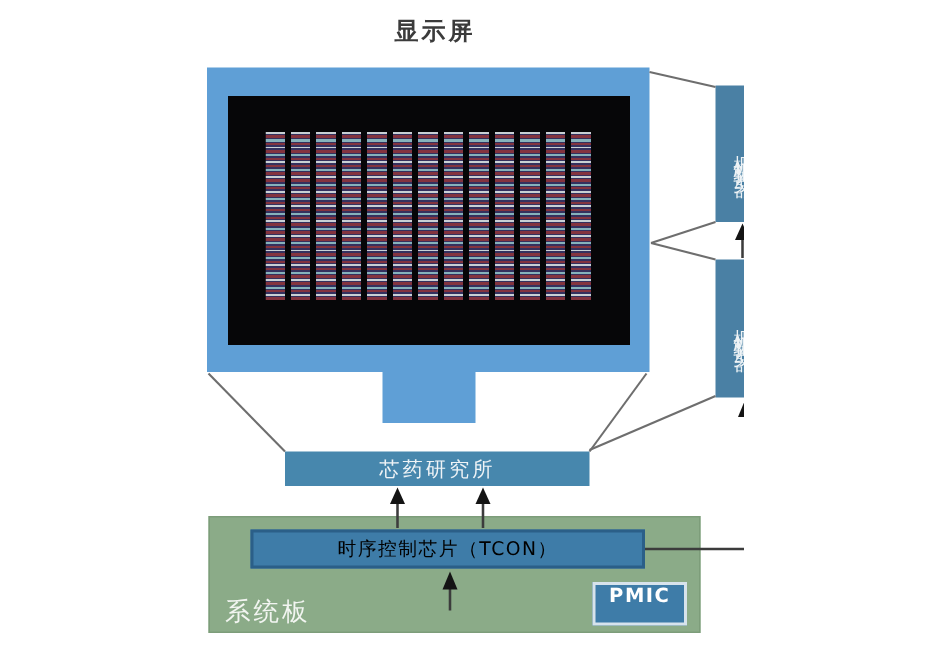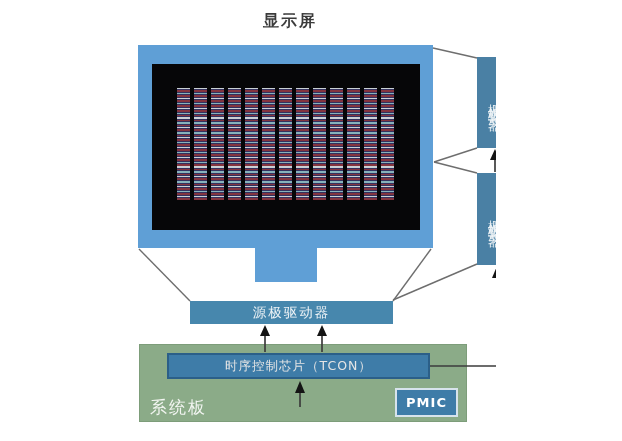--- a/index.html
+++ b/index.html
@@ -33,25 +33,25 @@
   .gate-bottom{top:173px;height:92px;}
 
   .sourcebox{left:190px;top:301px;width:203px;height:23px;background:#4787ad;
     color:#eef3f6;font-size:13.5px;display:flex;align-items:center;justify-content:center;
     letter-spacing:2px;}
 
   
   .board{left:139px;top:344px;width:328px;height:78px;background:#8bab88;
     border:1px solid #7d9d7a;}
   .tcon{left:167px;top:353px;width:263px;height:26px;background:#3e7ca8;
-    border:2px solid #2b5f88;color:#e5e5e5;font-size:12.5px;
+    border:2px solid #2b5f88;color:#000000;font-size:12.5px;
     display:flex;align-items:center;justify-content:center;letter-spacing:1px;}
   .pmic{left:395px;top:388px;width:63px;height:29px;background:#3e7ca8;
     border:2px solid #d7e3ec;color:#ffffff;font-size:13px;font-weight:bold;
-    display:flex;align-items:center;justify-content:center;letter-spacing:1px;}
+    display:flex;justify-content:center;letter-spacing:1px;}
   .board-label{left:150px;top:396px;color:#f2f5f1;font-size:17px;letter-spacing:2px;}
 
   
   .watermark{left:484px;top:396px;display:flex;align-items:center;gap:5px;
     color:#d9d9d9;font-size:15px;font-weight:bold;letter-spacing:1px;}
   .wm-logo{width:20px;height:19px;border:2px solid #dedede;border-radius:50% 50% 48% 48%;
     position:relative;background:#fff;}
   .wm-logo::before,.wm-logo::after{content:"";position:absolute;width:4px;height:4px;
     background:#dedede;border-radius:50%;top:6px;}
   .wm-logo::before{left:3px;} .wm-logo::after{right:3px;}
@@ -74,21 +74,21 @@
   <div class="abs stand"></div>
 
   <div class="abs gatebox gate-top">
     <span class="vtext">栅极驱动器</span>
   </div>
   <div class="abs gatebox gate-bottom">
     <span class="vtext">栅极驱动器</span>
   </div>
 
   <div class="abs sourcebox">
-    <span>源极驱动器</span>
+    <span>芯药研究所</span>
   </div>
 
   <div class="abs board"></div>
   <div class="abs tcon">
     <span>时序控制芯片（TCON）</span>
   </div>
   <div class="abs pmic">
     <span>PMIC</span>
   </div>
   <div class="abs board-label">系统板</div>

